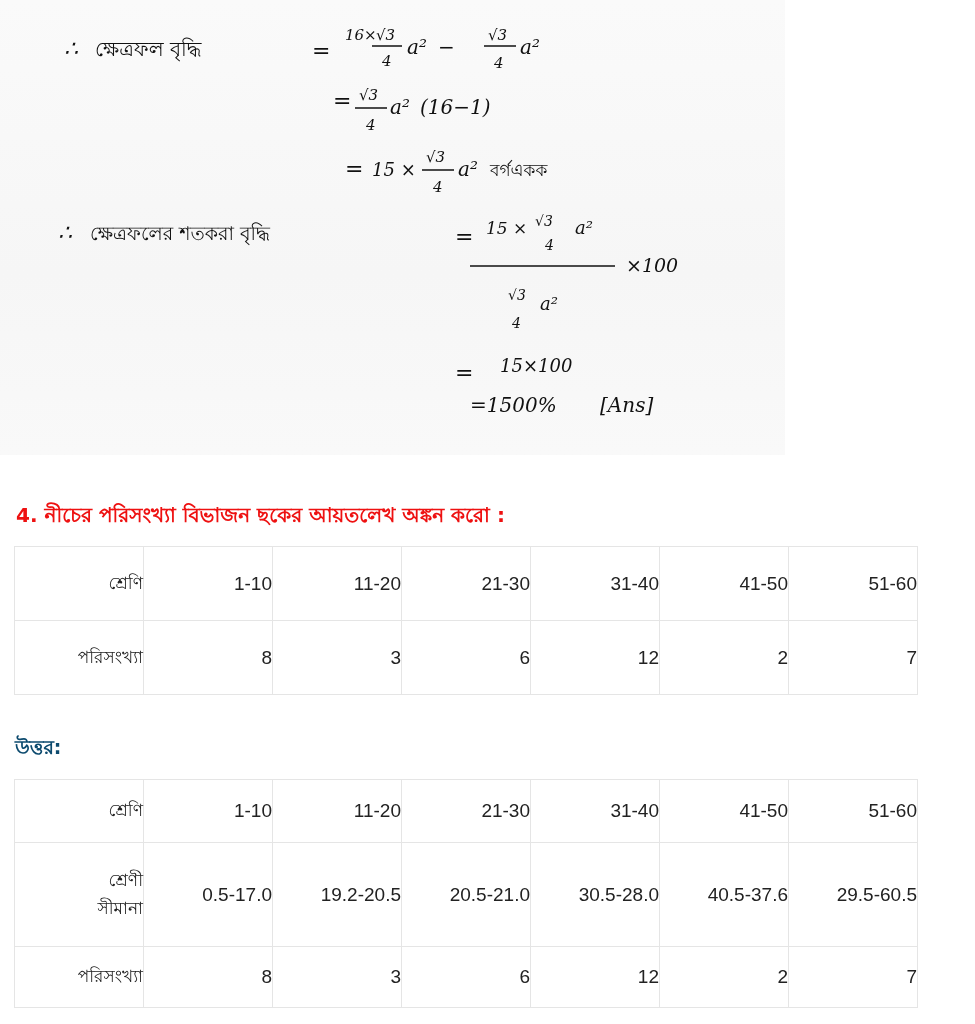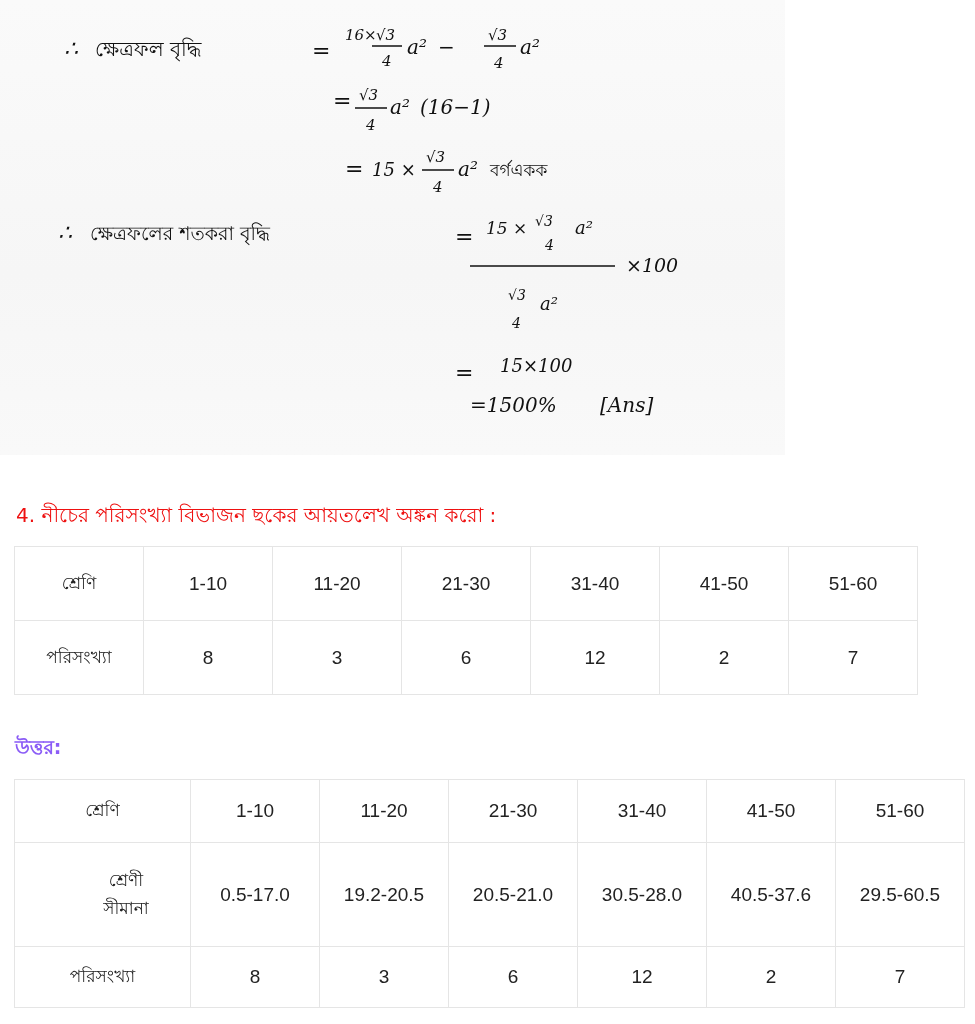--- a/index.html
+++ b/index.html
@@ -3,36 +3,36 @@
 <meta charset="utf-8">
 <style>
   html, body { margin: 0; padding: 0; background: #ffffff; }
   body { width: 975px; height: 1024px; position: relative; overflow: hidden;
          font-family: "DejaVu Sans", sans-serif; color: #222; }
   .scan { position: absolute; left: 0; top: 0; width: 785px; height: 455px;
           background: linear-gradient(180deg, #fafafa 0%, #f6f6f6 60%, #f9f9f9 100%); }
   .scan svg { position: absolute; left: 0; top: 0; }
   .hw { font-family: "DejaVu Serif", serif; font-style: italic; fill: #111; }
   .hwb { font-family: "DejaVu Sans", sans-serif; fill: #111; }
-  .question { position: absolute; left: 16px; top: 500px; font-size: 20px; font-weight: normal;
+  .question { position: absolute; left: 16px; top: 500px; font-size: 20px; font-weight: bold;
               color: #ee1111; margin: 0; font-family: "DejaVu Sans", sans-serif; }
   .answer-label { position: absolute; left: 15px; top: 733px; font-size: 19px; font-weight: bold;
-                  color: #8b5cf6; margin: 0; }
+                  color: #0c4a6e; margin: 0; }
   table { position: absolute; left: 14px; border-collapse: collapse; }
-  td { border: 1px solid #e5e5e5; text-align: center; font-size: 19px; color: #222;
+  td { border: 1px solid #e5e5e5; text-align: right; font-size: 19px; color: #222;
        font-family: "Liberation Sans", sans-serif; padding: 0; }
   #t1 { top: 546px; }
   #t1 td { height: 73px; }
   #t2 { top: 779px; }
   #t2 tr.r1 td { height: 62px; }
   #t2 tr.r2 td { height: 103px; }
   #t2 tr.r3 td { height: 60px; }
   td.c0 { width: 128px; font-size: 17px; }
   td.cn { width: 128px; }
-  .lbl2 { line-height: 1.6; padding-left: 47px; }
+  .lbl2 { line-height: 1.6; }
 </style>
 </head>
 <body>
 
 <div class="scan">
   <svg width="785" height="455" viewBox="0 0 785 455">
 
     <text class="hw" x="64" y="56" font-size="22">∴</text>
     <text class="hwb" x="95" y="56" font-size="20">ক্ষেত্রফল বৃদ্ধি</text>
     <text class="hw" x="312" y="58" font-size="22">=</text>

